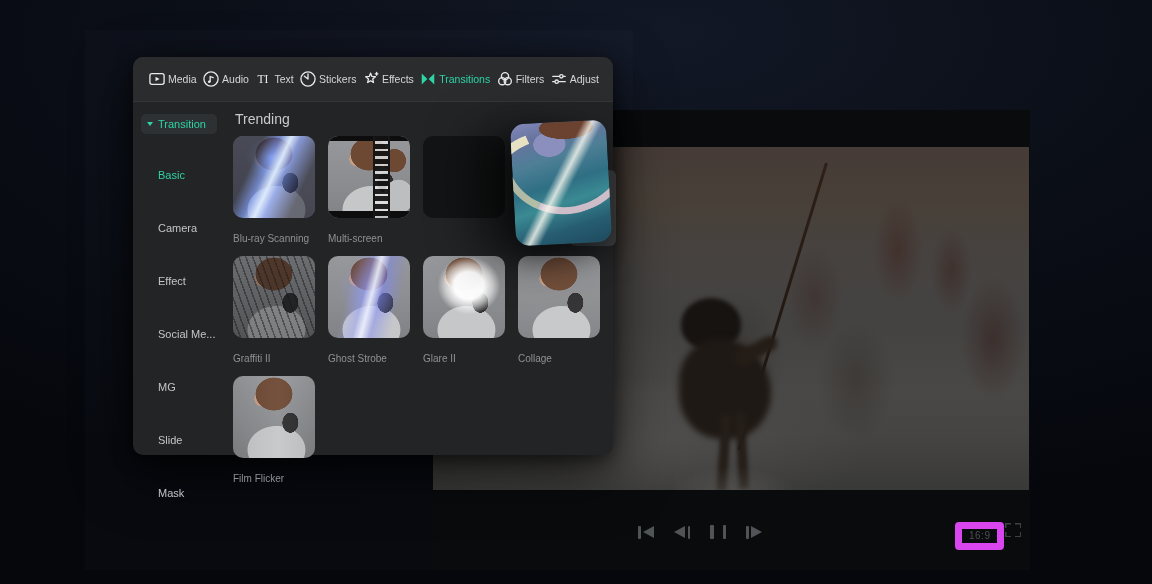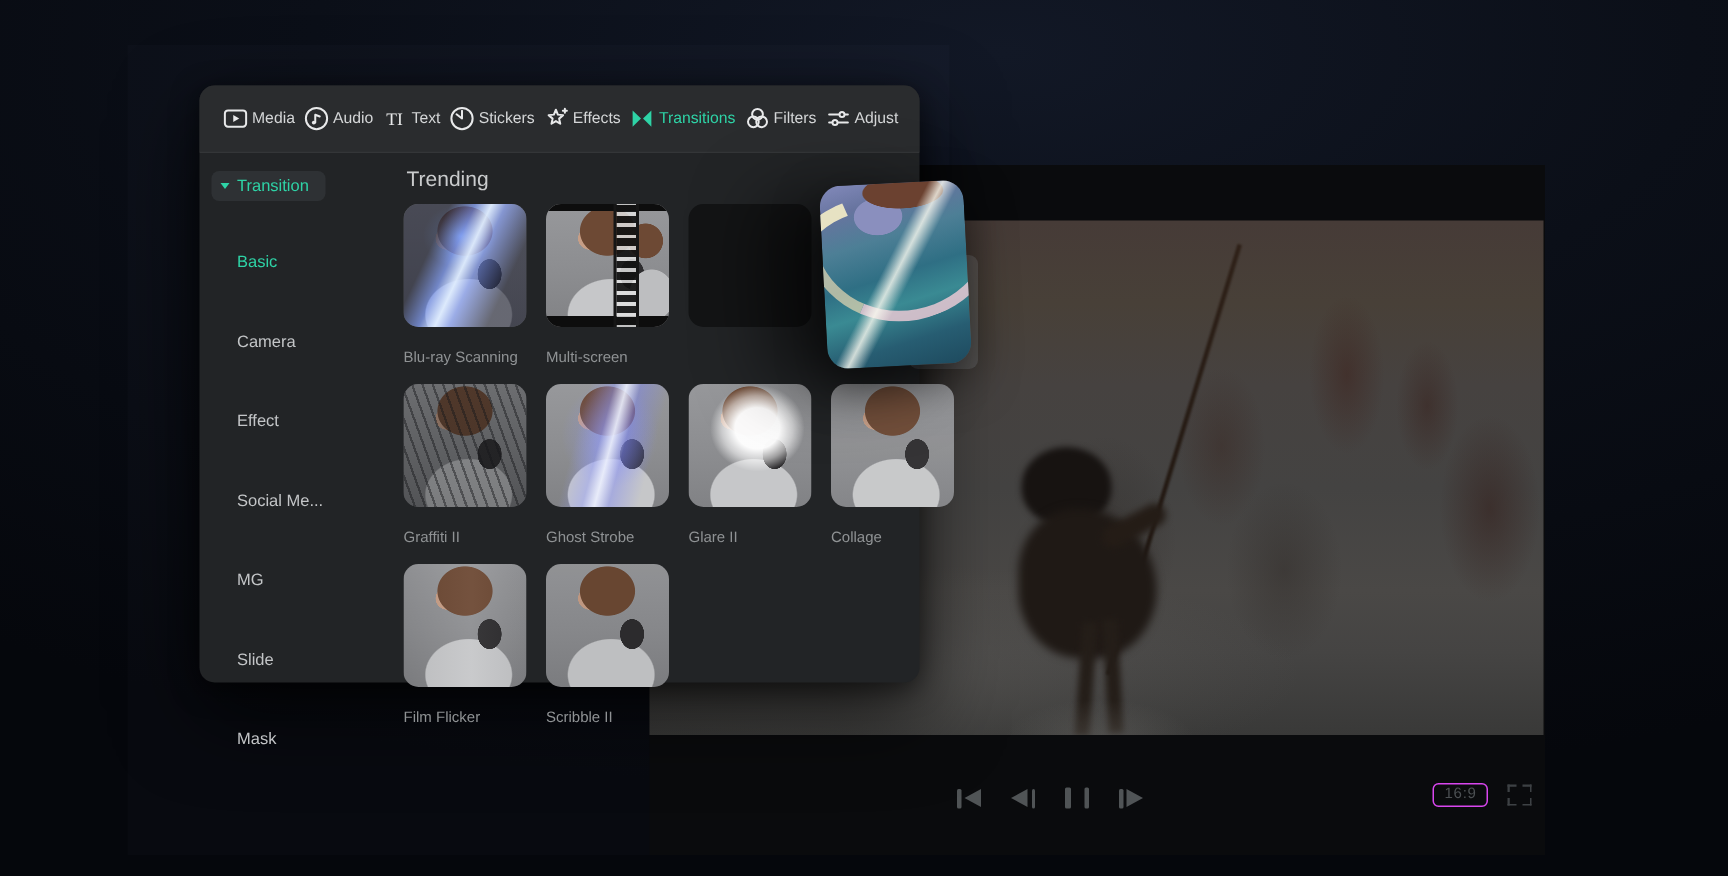--- a/index.html
+++ b/index.html
@@ -39,21 +39,21 @@
     background:radial-gradient(50% 60% at 50% 80%, rgba(120,118,114,.35), rgba(120,118,114,0) 80%);}
   .controls{position:absolute;left:205px;top:412px;display:flex;align-items:center;gap:20px;}
   .ctrl{display:flex;align-items:center;gap:2.5px;height:20px;cursor:pointer;}
   .cbar{width:2.5px;height:13px;background:#505456;border-radius:1px;}
   .cbar.w{width:3.5px;height:14px;}
   .pause-gap{width:4px;}
   .ctri-l{width:0;height:0;border-top:6.5px solid transparent;border-bottom:6.5px solid transparent;
     border-right:11px solid #505456;}
   .ctri-r{width:0;height:0;border-top:6.5px solid transparent;border-bottom:6.5px solid transparent;
     border-left:11px solid #505456;}
-  .badge{position:absolute;left:522px;top:412px;border:1px solid #d946ef;color:#4c5053;
+  .badge{position:absolute;left:522px;top:412px;border:7px solid #d946ef;color:#4c5053;
     font-size:10px;letter-spacing:.5px;padding:2px 7px;border-radius:4px;line-height:1;}
   .fs{position:absolute;left:572px;top:413px;width:16px;height:14px;background-repeat:no-repeat;background:
     linear-gradient(#3d4144 0 0) 0 0/6px 1.5px no-repeat,
     linear-gradient(#3d4144 0 0) 0 0/1.5px 5px no-repeat,
     linear-gradient(#3d4144 0 0) 100% 0/6px 1.5px no-repeat,
     linear-gradient(#3d4144 0 0) 100% 0/1.5px 5px no-repeat,
     linear-gradient(#3d4144 0 0) 0 100%/6px 1.5px no-repeat,
     linear-gradient(#3d4144 0 0) 0 100%/1.5px 5px no-repeat,
     linear-gradient(#3d4144 0 0) 100% 100%/6px 1.5px no-repeat,
     linear-gradient(#3d4144 0 0) 100% 100%/1.5px 5px no-repeat;cursor:pointer;}
@@ -61,21 +61,21 @@
   .panel{position:absolute;left:133px;top:57px;width:480px;height:398px;background:#222426;
     border-radius:10px;box-shadow:0 20px 55px rgba(0,0,0,.7), 0 4px 18px rgba(0,0,0,.5);}
   .toolbar{height:44px;background:#2a2c2e;border-radius:10px 10px 0 0;
     border-bottom:1px solid #343638;display:flex;align-items:center;
     justify-content:space-between;padding:0 14px;}
   .tab{display:flex;flex-direction:row;align-items:center;gap:1px;cursor:pointer;min-width:40px;}
   .tico{width:20px;height:20px;display:block;}
   .tico svg{display:block;}
   .tlabel{font-size:10.5px;color:#d4d6d7;line-height:1.2;white-space:nowrap;}
   .tab.active .tlabel{color:#2ed3a6;}
-  .pbody{display:flex;height:353px;gap:36px;}
+  .pbody{display:flex;height:353px;}
   .sidebar{width:90px;padding-top:12px;flex:none;}
   .side-header{margin:0 6px 0 8px;padding:4px 6px;border-radius:5px;background:#2e3134;
     color:#2ed3a6;font-size:11px;display:flex;align-items:center;gap:5px;cursor:pointer;}
   .caret{width:0;height:0;border-left:3.5px solid transparent;border-right:3.5px solid transparent;
     border-top:4.5px solid #2ed3a6;}
   .side-items{margin-top:8px;}
   .side-item{padding:6.5px 0 6.5px 25px;font-size:11px;color:#c3c5c7;cursor:pointer;white-space:nowrap;
     overflow:hidden;text-overflow:ellipsis;margin-top:28px;}
   .side-item.active{color:#2ed3a6;}
   .content{flex:1;position:relative;padding:9px 0 0 10px;}
@@ -299,24 +299,20 @@
               <div class="tlab">Glare II</div>
             </div>
             <div class="cell">
               <div class="tile portrait v-plain2"></div>
               <div class="tlab">Collage</div>
             </div>
             <div class="cell">
               <div class="tile portrait v-plain3"></div>
               <div class="tlab">Film Flicker</div>
             </div>
-            <div class="cell">
-              <div class="tile portrait v-plain4"></div>
-              <div class="tlab">Scribble II</div>
-            </div>
           </div>
         <div class="spill"></div>
         <div class="floating">
           <div class="ribbon1"></div>
           <div class="ribbon2"></div>
         </div>
       </div>
     </div>
   </div>
 </div>

